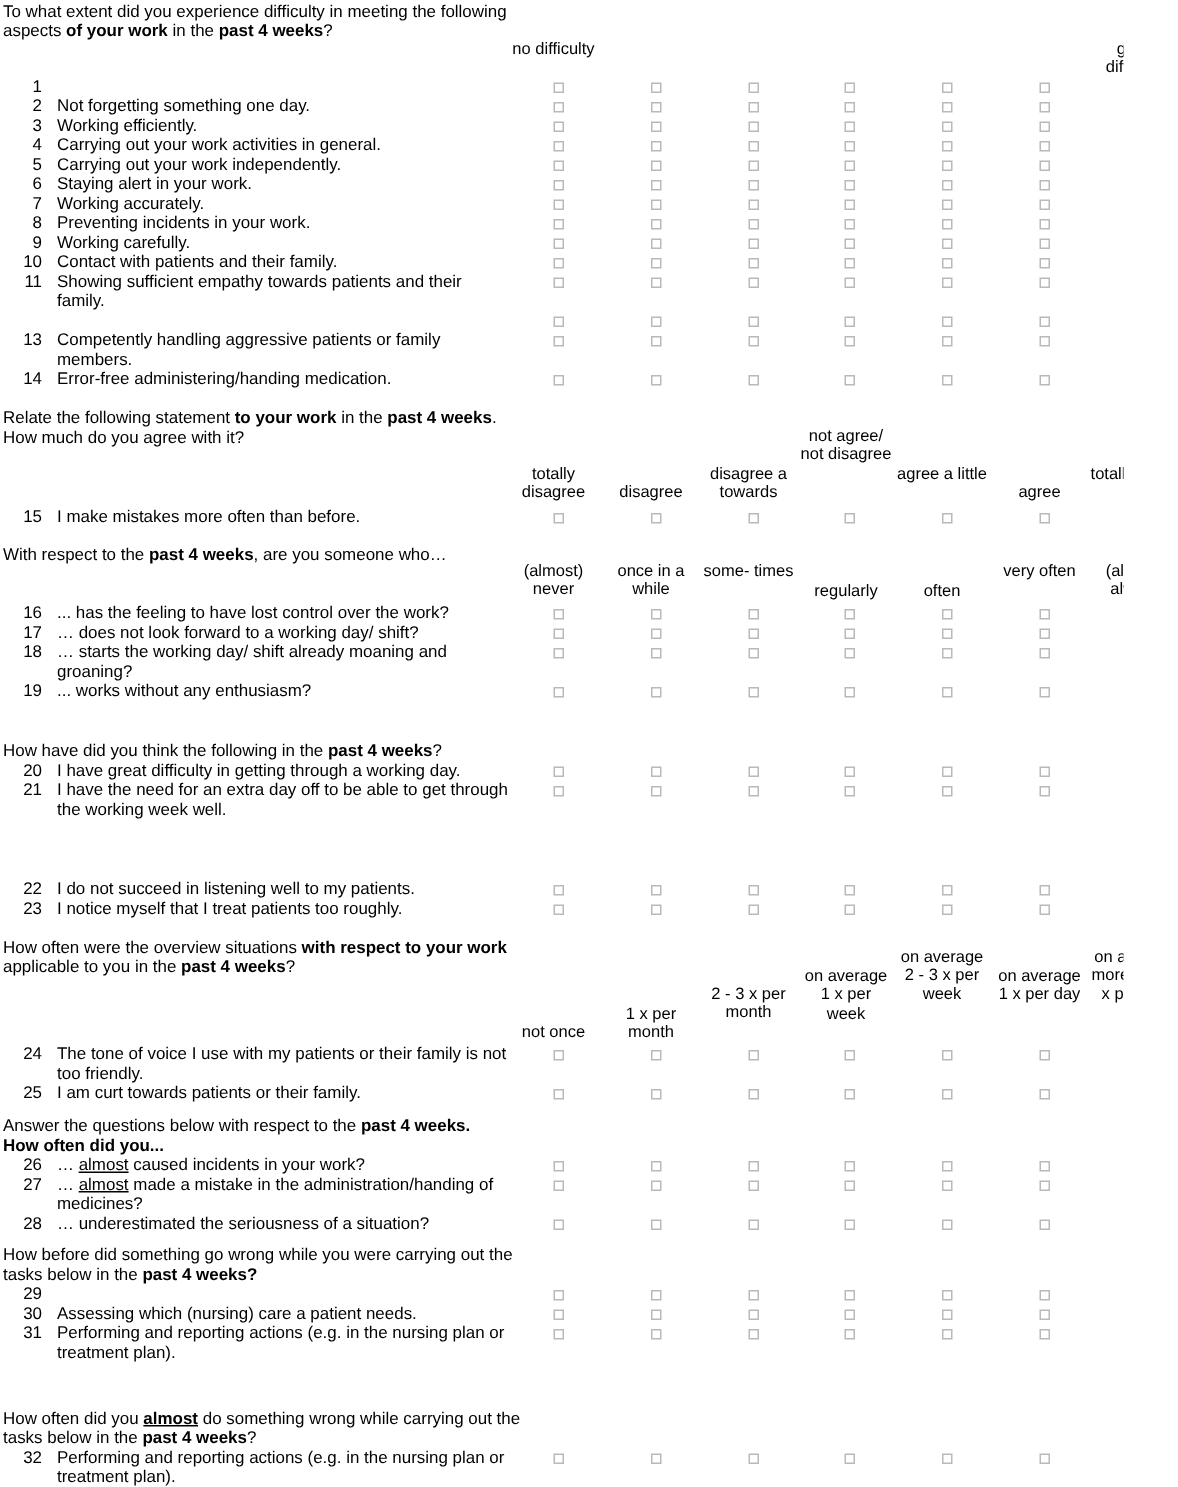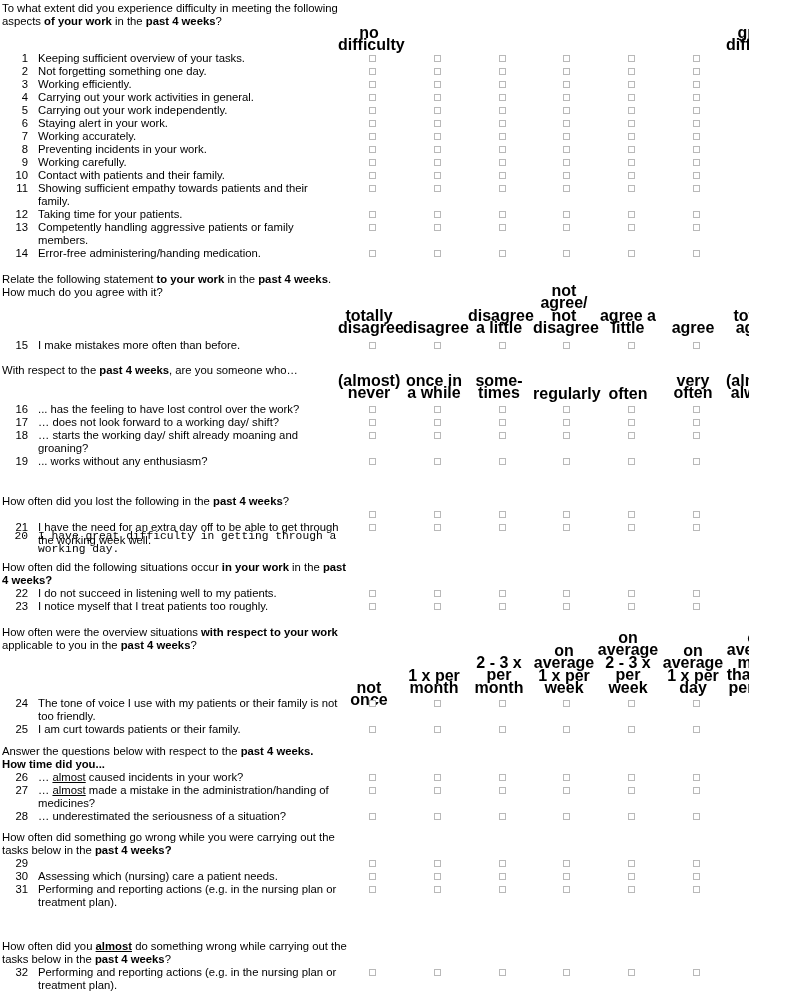--- a/index.html
+++ b/index.html
@@ -50,23 +50,23 @@
   .item .txt {
     display: block;
     margin-left: 36px;
     font-size: 11.3px;
   }
   .item .txt u { text-decoration: underline; }
 
   
   .scale-head {
     position: absolute;
-    font-size: 16px;
+    font-size: 11px;
     line-height: 12.4px;
-    font-weight: bold;
+    font-weight: normal;
     text-align: center;
     width: 62px;
   }
 
   
   .cbrow {
     position: absolute;
     left: 0;
     width: 785px;
     height: 8px;
@@ -85,21 +85,20 @@
 
 <div id="page">
 
   <div class="intro" style="top:2px;"><span>To what extent did you experience difficulty in meeting the following aspects </span><b>of your work</b><span> in the </span><b>past 4 weeks</b><span>?</span></div>
 
   <div class="scale-head" style="left:338px; top:27px;">no difficulty</div>
   <div class="scale-head" style="left:726px; top:27px;">great difficulty</div>
 
   <div class="item" style="top:52px;">
       <span class="num">1</span>
-      <span class="txt">Keeping sufficient overview of your tasks.</span>
     </div>
   <div class="item" style="top:65px;">
       <span class="num">2</span>
       <span class="txt">Not forgetting something one day.</span>
     </div>
   <div class="item" style="top:78px;">
       <span class="num">3</span>
       <span class="txt">Working efficiently.</span>
     </div>
   <div class="item" style="top:91px;">
@@ -127,24 +126,20 @@
       <span class="txt">Working carefully.</span>
     </div>
   <div class="item" style="top:169px;">
       <span class="num">10</span>
       <span class="txt">Contact with patients and their family.</span>
     </div>
   <div class="item" style="top:182px;">
       <span class="num">11</span>
       <span class="txt">Showing sufficient empathy towards patients and their family.</span>
     </div>
-  <div class="item" style="top:208px;">
-      <span class="num">12</span>
-      <span class="txt">Taking time for your patients.</span>
-    </div>
   <div class="item" style="top:221px;">
       <span class="num">13</span>
       <span class="txt">Competently handling aggressive patients or family members.</span>
     </div>
   <div class="item" style="top:247px;">
       <span class="num">14</span>
       <span class="txt">Error-free administering/handing medication.</span>
     </div>
 
   <div class="cbrow" style="top:55px;">
@@ -271,21 +266,21 @@
       <div class="cb" style="left: 563px;"></div>
       <div class="cb" style="left: 628px;"></div>
       <div class="cb" style="left: 693px;"></div>
       <div class="cb" style="left: 757px;"></div>
     </div>
 
   <div class="intro" style="top:273px;"><span>Relate the following statement </span><b>to your work</b><span> in the </span><b>past 4 weeks</b><span>. How much do you agree with it?</span></div>
 
   <div class="scale-head" style="left:338px; top:310px;">totally disagree</div>
   <div class="scale-head" style="left:403px; top:322px;">disagree</div>
-  <div class="scale-head" style="left:468px; top:310px;">disagree a little</div>
+  <div class="scale-head" style="left:468px; top:310px;">disagree a towards</div>
   <div class="scale-head" style="left:533px; top:285px;">not agree/ not disagree</div>
   <div class="scale-head" style="left:597px; top:310px;">agree a little</div>
   <div class="scale-head" style="left:662px; top:322px;">agree</div>
   <div class="scale-head" style="left:726px; top:310px;">totally agree</div>
 
   <div class="item" style="top:339px;">
       <span class="num">15</span>
       <span class="txt">I make mistakes more often than before.</span>
     </div>
   <div class="cbrow" style="top:342px;">
@@ -355,23 +350,23 @@
   <div class="cbrow" style="top:458px;">
       <div class="cb" style="left: 369px;"></div>
       <div class="cb" style="left: 434px;"></div>
       <div class="cb" style="left: 499px;"></div>
       <div class="cb" style="left: 563px;"></div>
       <div class="cb" style="left: 628px;"></div>
       <div class="cb" style="left: 693px;"></div>
       <div class="cb" style="left: 757px;"></div>
     </div>
 
-  <div class="intro" style="top:495px;"><span>How often did you lost the following in the </span><b>past 4 weeks</b><span>?</span></div>
-
-  <div class="item" style="top:530px;font-family:Liberation Mono, monospace;">
+  <div class="intro" style="top:495px;"><span>How have did you think the following in the </span><b>past 4 weeks</b><span>?</span></div>
+
+  <div class="item" style="top:508px;">
       <span class="num">20</span>
       <span class="txt">I have great difficulty in getting through a working day.</span>
     </div>
   <div class="item" style="top:521px;">
       <span class="num">21</span>
       <span class="txt">I have the need for an extra day off to be able to get through the working week well.</span>
     </div>
 
   <div class="cbrow" style="top:511px;">
       <div class="cb" style="left: 369px;"></div>
@@ -385,21 +380,20 @@
   <div class="cbrow" style="top:524px;">
       <div class="cb" style="left: 369px;"></div>
       <div class="cb" style="left: 434px;"></div>
       <div class="cb" style="left: 499px;"></div>
       <div class="cb" style="left: 563px;"></div>
       <div class="cb" style="left: 628px;"></div>
       <div class="cb" style="left: 693px;"></div>
       <div class="cb" style="left: 757px;"></div>
     </div>
 
-  <div class="intro" style="top:561px;"><span>How often did the following situations occur </span><b>in your work</b><span> in the </span><b>past 4 weeks?</b></div>
 
   <div class="item" style="top:587px;">
       <span class="num">22</span>
       <span class="txt">I do not succeed in listening well to my patients.</span>
     </div>
   <div class="item" style="top:600px;">
       <span class="num">23</span>
       <span class="txt">I notice myself that I treat patients too roughly.</span>
     </div>
 
@@ -453,21 +447,21 @@
   <div class="cbrow" style="top:726px;">
       <div class="cb" style="left: 369px;"></div>
       <div class="cb" style="left: 434px;"></div>
       <div class="cb" style="left: 499px;"></div>
       <div class="cb" style="left: 563px;"></div>
       <div class="cb" style="left: 628px;"></div>
       <div class="cb" style="left: 693px;"></div>
       <div class="cb" style="left: 757px;"></div>
     </div>
 
-  <div class="intro" style="top:745px;"><span>Answer the questions below with respect to the </span><b>past 4 weeks.</b><b style="display:block;">How time did you...</b></div>
+  <div class="intro" style="top:745px;"><span>Answer the questions below with respect to the </span><b>past 4 weeks.</b><b style="display:block;">How often did you...</b></div>
 
   <div class="item" style="top:771px;">
       <span class="num">26</span>
       <span class="txt"><span>… </span><u>almost</u><span> caused incidents in your work?</span></span>
     </div>
   <div class="item" style="top:784px;">
       <span class="num">27</span>
       <span class="txt"><span>… </span><u>almost</u><span> made a mistake in the administration/handing of medicines?</span></span>
     </div>
   <div class="item" style="top:810px;">
@@ -496,21 +490,21 @@
   <div class="cbrow" style="top:813px;">
       <div class="cb" style="left: 369px;"></div>
       <div class="cb" style="left: 434px;"></div>
       <div class="cb" style="left: 499px;"></div>
       <div class="cb" style="left: 563px;"></div>
       <div class="cb" style="left: 628px;"></div>
       <div class="cb" style="left: 693px;"></div>
       <div class="cb" style="left: 757px;"></div>
     </div>
 
-  <div class="intro" style="top:831px;"><span>How often did something go wrong while you were carrying out the tasks below in the </span><b>past 4 weeks?</b></div>
+  <div class="intro" style="top:831px;"><span>How before did something go wrong while you were carrying out the tasks below in the </span><b>past 4 weeks?</b></div>
 
   <div class="item" style="top:857px;">
       <span class="num">29</span>
     </div>
   <div class="item" style="top:870px;">
       <span class="num">30</span>
       <span class="txt">Assessing which (nursing) care a patient needs.</span>
     </div>
   <div class="item" style="top:883px;">
       <span class="num">31</span>

